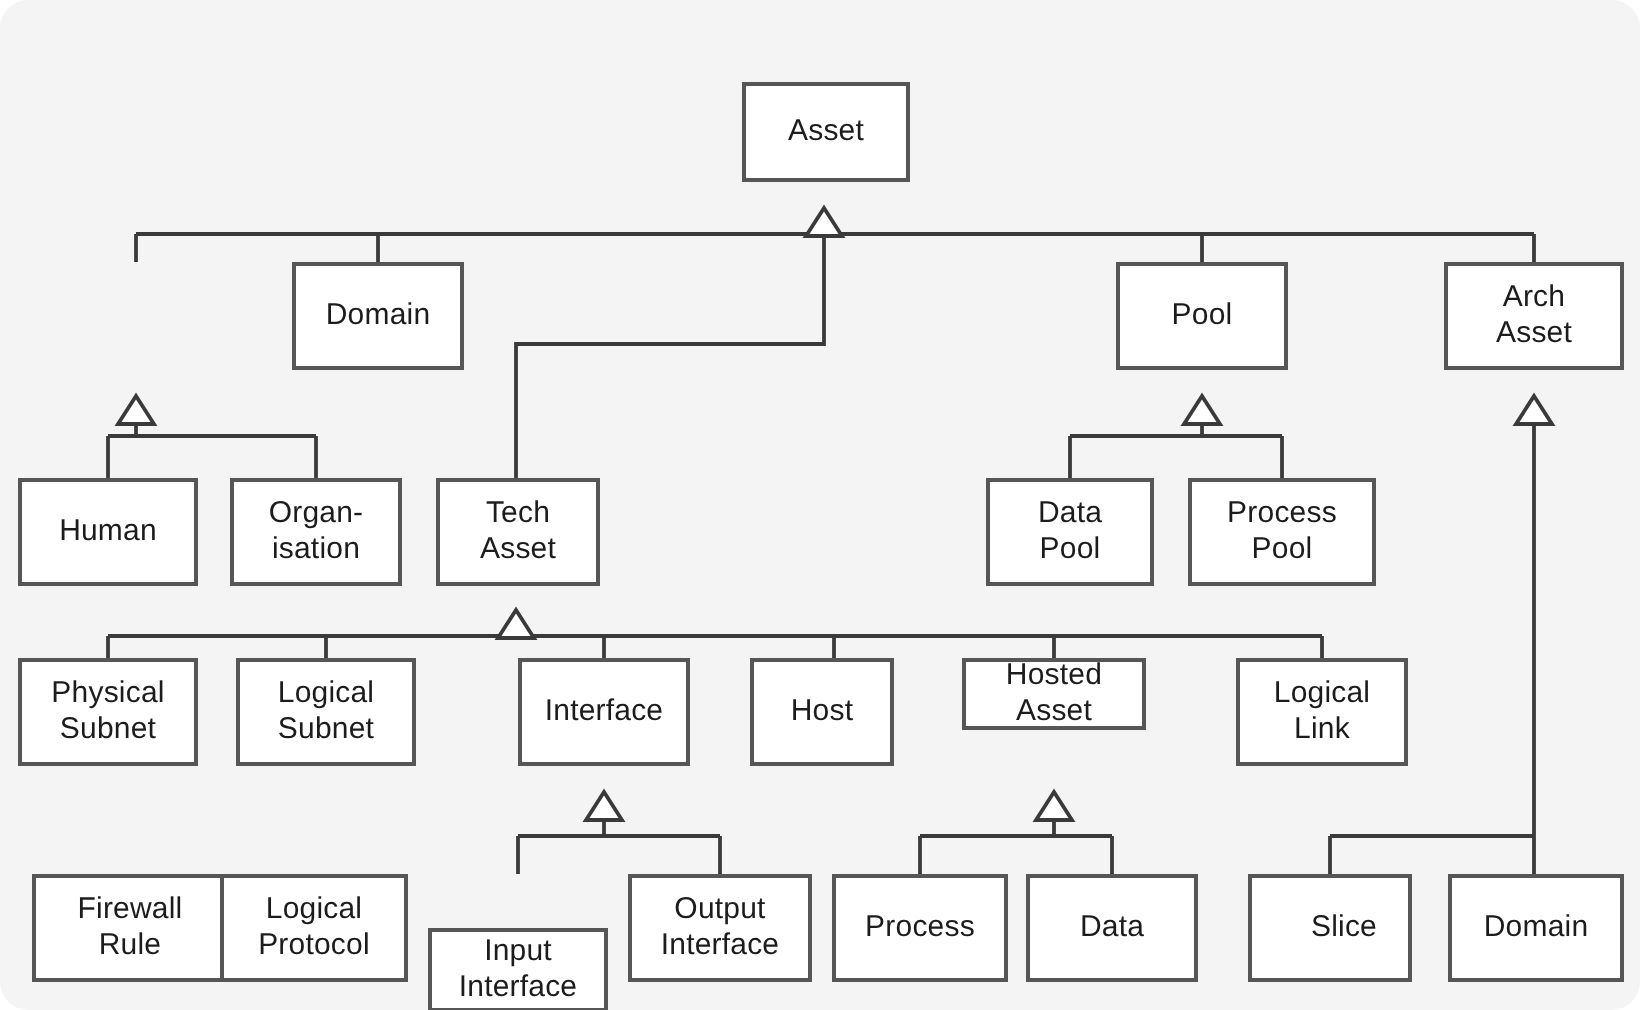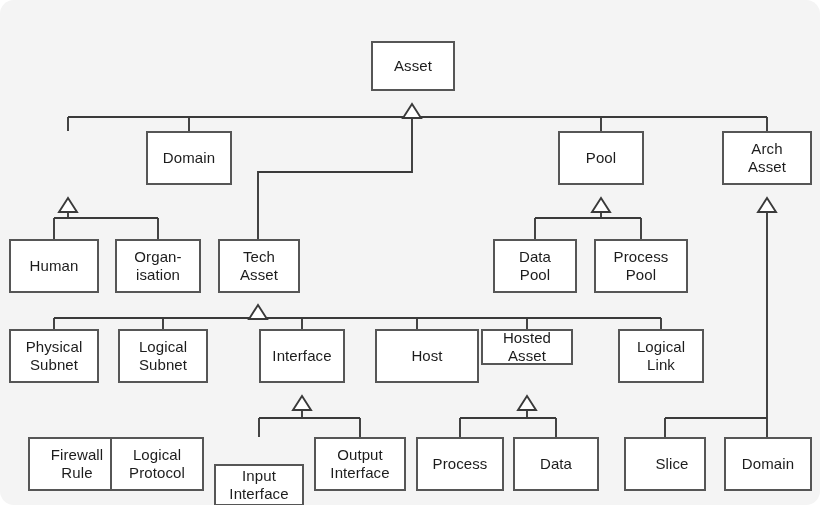--- a/index.html
+++ b/index.html
@@ -139,26 +139,26 @@
 Asset</div>
     <div class="node" style="left:493px;top:239px;width:84px;height:54px;">Data
 Pool</div>
     <div class="node" style="left:594px;top:239px;width:94px;height:54px;">Process
 Pool</div>
     <div class="node" style="left:9px;top:329px;width:90px;height:54px;">Physical
 Subnet</div>
     <div class="node" style="left:118px;top:329px;width:90px;height:54px;">Logical
 Subnet</div>
     <div class="node" style="left:259px;top:329px;width:86px;height:54px;">Interface</div>
-    <div class="node" style="left:375px;top:329px;width:104px;height:54px;">Host</div>
+    <div class="node" style="left:375px;top:329px;width:72px;height:54px;">Host</div>
     <div class="node" style="left:481px;top:329px;width:92px;height:36px;">Hosted
 Asset</div>
     <div class="node" style="left:618px;top:329px;width:86px;height:54px;">Logical
 Link</div>
-    <div class="node" style="left:28px;top:437px;width:98px;height:54px;">Firewall
+    <div class="node" style="left:16px;top:437px;width:98px;height:54px;">Firewall
 Rule</div>
     <div class="node" style="left:110px;top:437px;width:94px;height:54px;">Logical
 Protocol</div>
     <div class="node" style="left:214px;top:454px;width:90px;height:42px;margin-top:10px;">Input
 Interface</div>
     <div class="node" style="left:314px;top:437px;width:92px;height:54px;">Output
 Interface</div>
     <div class="node" style="left:416px;top:437px;width:88px;height:54px;">Process</div>
     <div class="node" style="left:513px;top:437px;width:86px;height:54px;">Data</div>
     <div class="node" style="left:624px;top:437px;width:82px;height:54px;padding-left:14px;">Slice</div>

